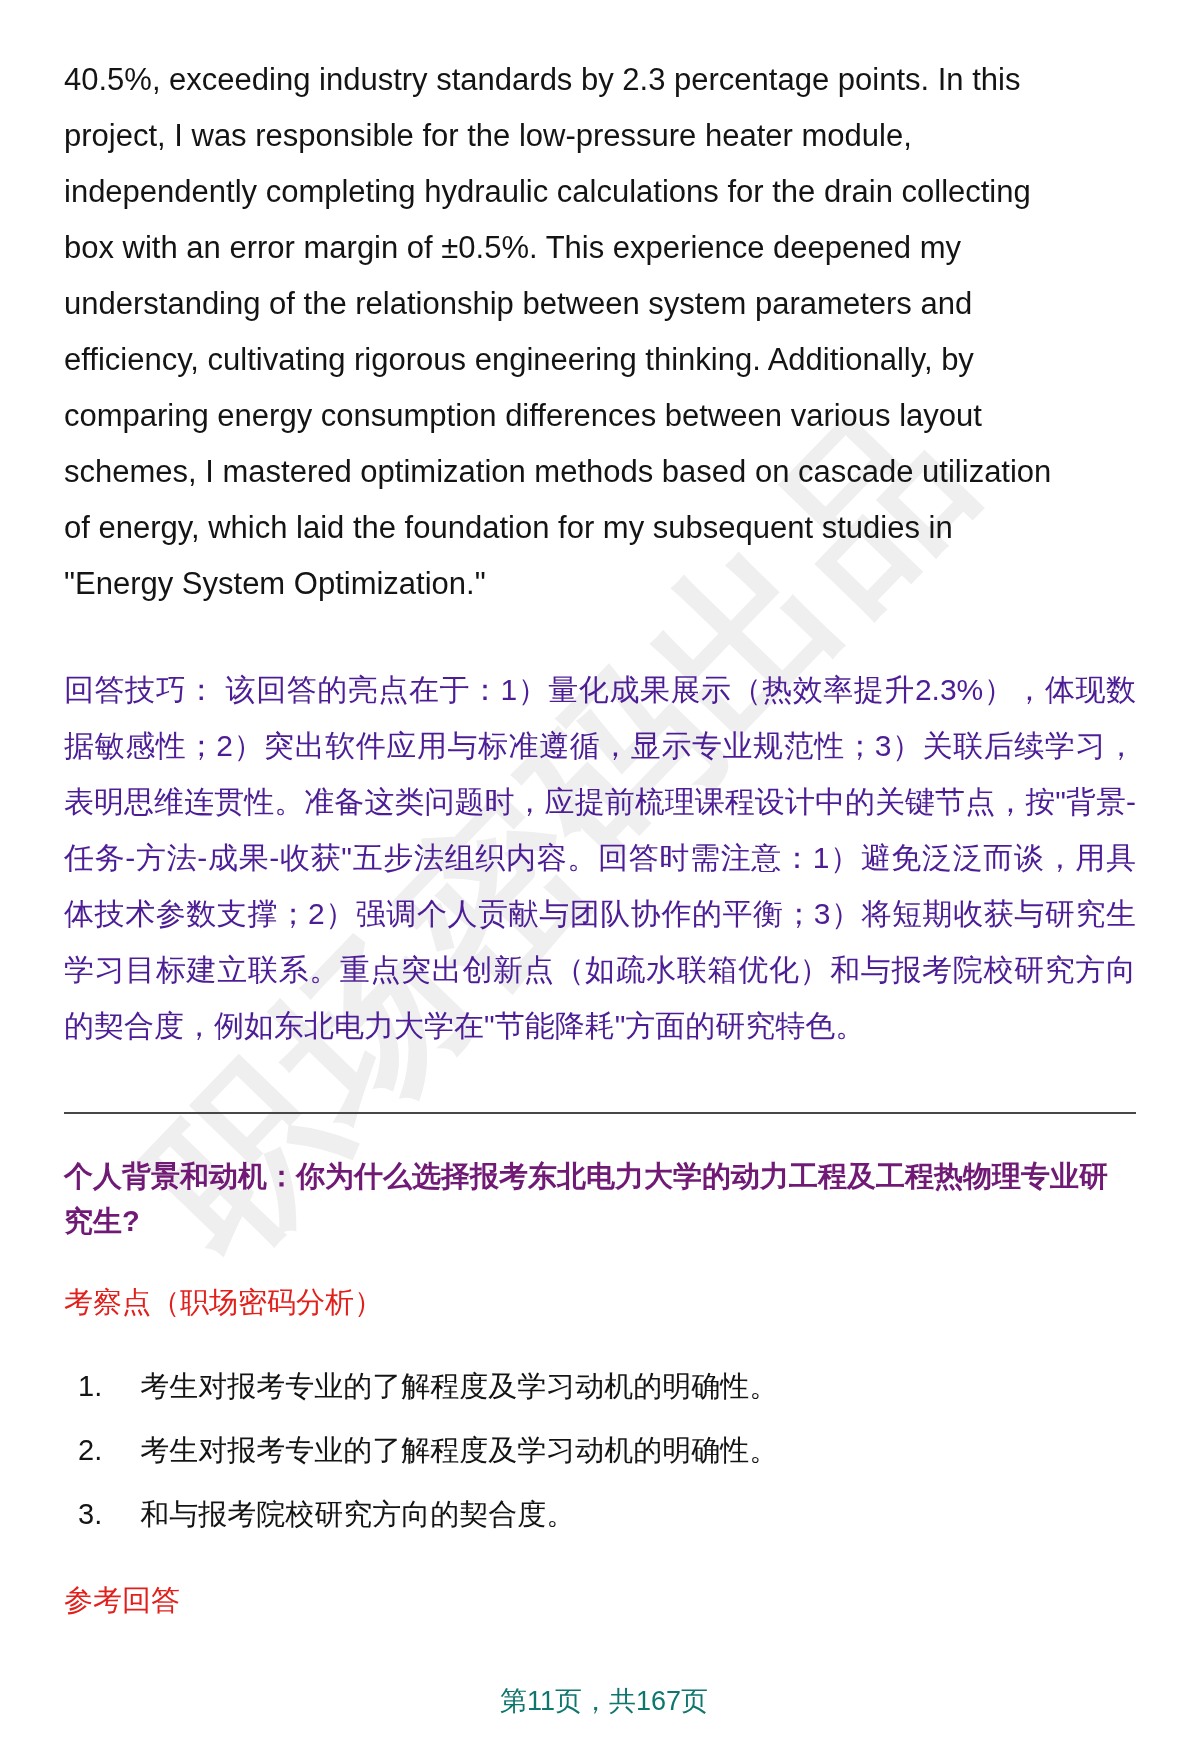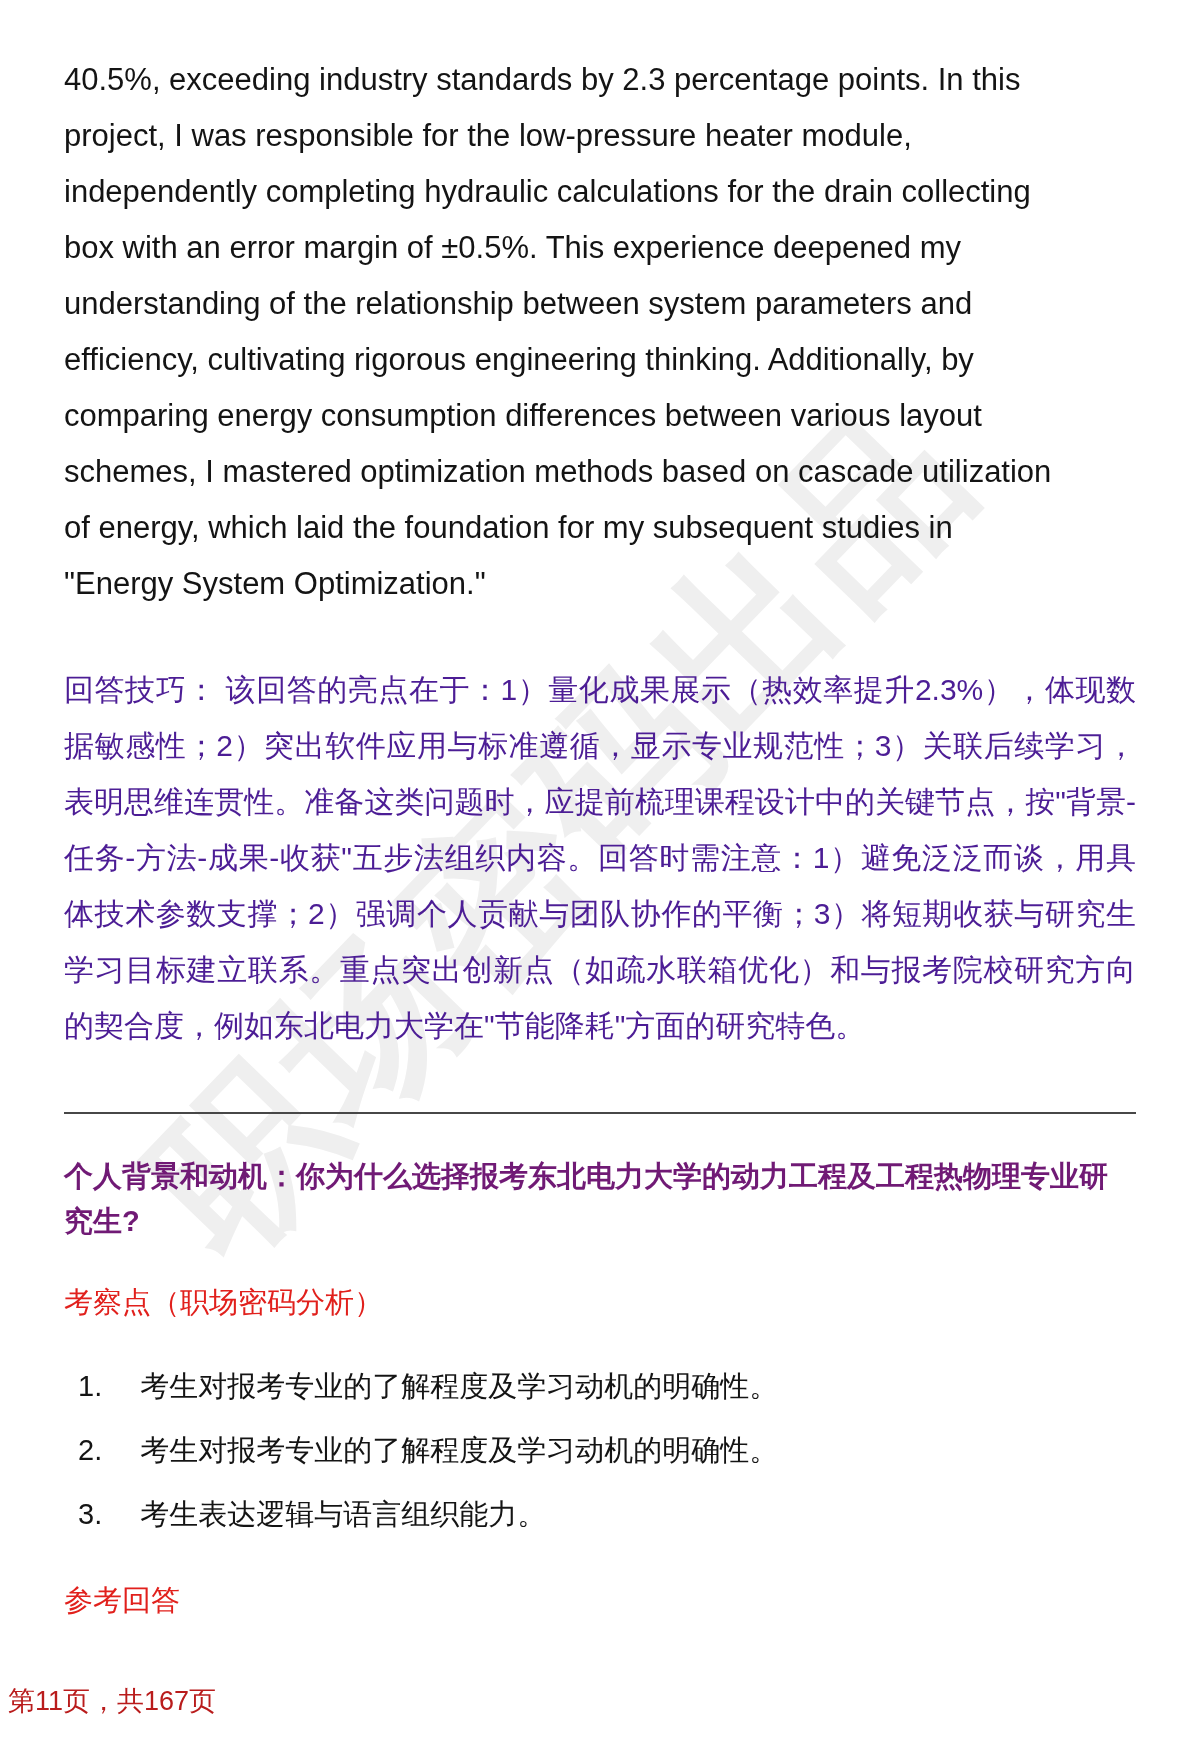--- a/index.html
+++ b/index.html
@@ -84,22 +84,23 @@
   }
   .point .num { flex: 0 0 auto; margin-right: 18px; }
   .point .txt { flex: 1 1 auto; margin-left: 20px; }
   .ref-heading { margin-bottom: 0; }
   .footer {
     position: absolute;
     z-index: 1;
     left: 8px;
     right: 0;
     bottom: 36px;
+    text-align: center;
     font-size: 27px;
-    color: #b91c1c;
+    color: #0f766e;
   }
 </style>
 </head>
 <body>
 
 <div class="page">
 
   <div class="watermark">职场密码出品</div>
 
   <main class="content">
@@ -118,21 +119,21 @@
       <li class="point">
         <span class="num">1.</span>
         <span class="txt">考生对报考专业的了解程度及学习动机的明确性。</span>
       </li>
       <li class="point">
         <span class="num">2.</span>
         <span class="txt">考生对报考专业的了解程度及学习动机的明确性。</span>
       </li>
       <li class="point">
         <span class="num">3.</span>
-        <span class="txt">考生表达逻辑与语言组织能力。</span>
+        <span class="txt">和与报考院校研究方向的契合度。</span>
       </li>
     </ol>
 
     <h3 class="sub-heading ref-heading">参考回答</h3>
 
   </main>
 
   <footer class="footer">第11页，共167页</footer>
 
 </div>

